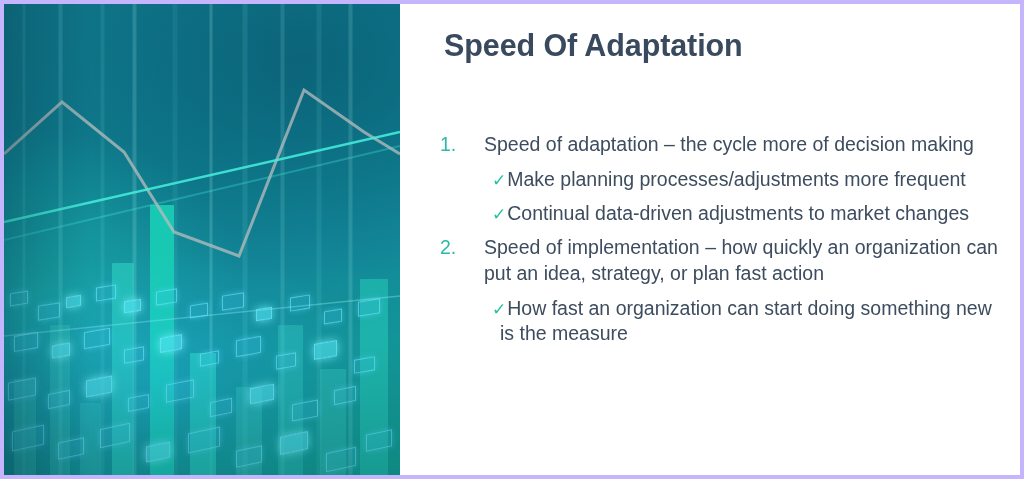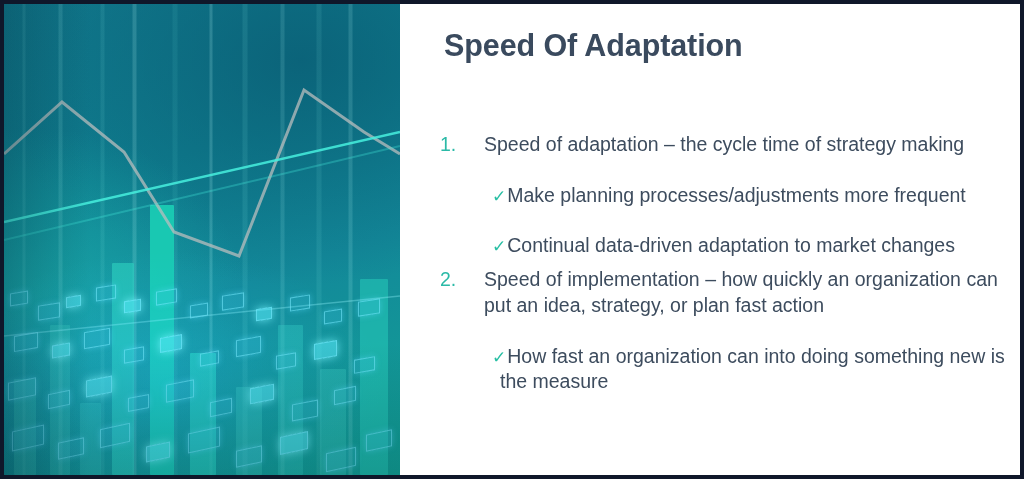--- a/index.html
+++ b/index.html
@@ -12,21 +12,21 @@
     height: 479px;
     overflow: hidden;
     font-family: "Liberation Sans", sans-serif;
   }
 
   .slide {
     position: relative;
     width: 1024px;
     height: 479px;
     box-sizing: border-box;
-    border: 4px solid #0f172a;
+    border: 4px solid #c4b5fd;
     background: #ffffff;
     overflow: hidden;
   }
 
   
   .image-panel {
     position: absolute;
     left: 0;
     top: 0;
     width: 396px;
@@ -161,21 +161,21 @@
   }
   .num-item .num-text { display: block; }
 
   .check-item {
     position: relative;
     display: block;
     padding-left: 64px;
     color: #3d4c5e;
     font-size: 19.5px;
     line-height: 1.3;
-    margin-top: 25px;
+    margin-top: 9px;
     margin-bottom: 9px;
     text-indent: -8px;
   }
   .check-item .check {
     color: #28bfa4;
     font-size: 17px;
     margin-right: 1px;
   }
 </style>
 </head>
@@ -261,30 +261,30 @@
   <div class="content">
 
     <div class="title">
       <span class="line">Speed Of Adaptation</span>
     </div>
 
     <div class="body-list">
 
       <div class="num-item">
         <span class="numeral">1.</span>
-        <span class="num-text">Speed of adaptation – the cycle time of strategy making</span>
+        <span class="num-text">Speed of adaptation – the cycle more of decision making</span>
       </div>
 
       <div class="check-item"><span class="check">✓</span><span>Make planning processes/adjustments more frequent</span></div>
 
-      <div class="check-item"><span class="check">✓</span><span>Continual data-driven adaptation to market changes</span></div>
+      <div class="check-item"><span class="check">✓</span><span>Continual data-driven adjustments to market changes</span></div>
 
       <div class="num-item">
         <span class="numeral">2.</span>
         <span class="num-text">Speed of implementation – how quickly an organization can put an idea, strategy, or plan fast action</span>
       </div>
 
-      <div class="check-item"><span class="check">✓</span><span>How fast an organization can into doing something new is the measure</span></div>
+      <div class="check-item"><span class="check">✓</span><span>How fast an organization can start doing something new is the measure</span></div>
 
     </div>
   </div>
 
 </div>
 
 </body></html>

